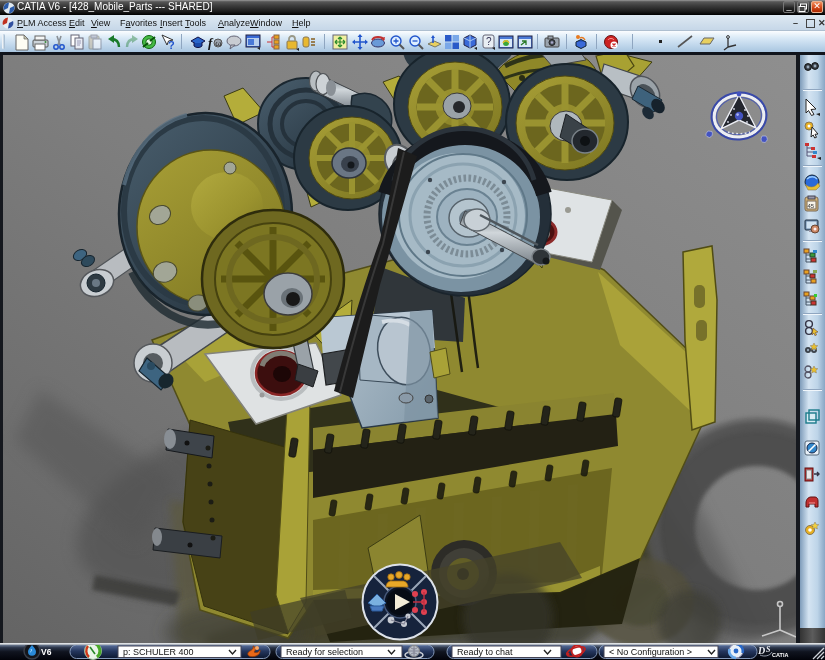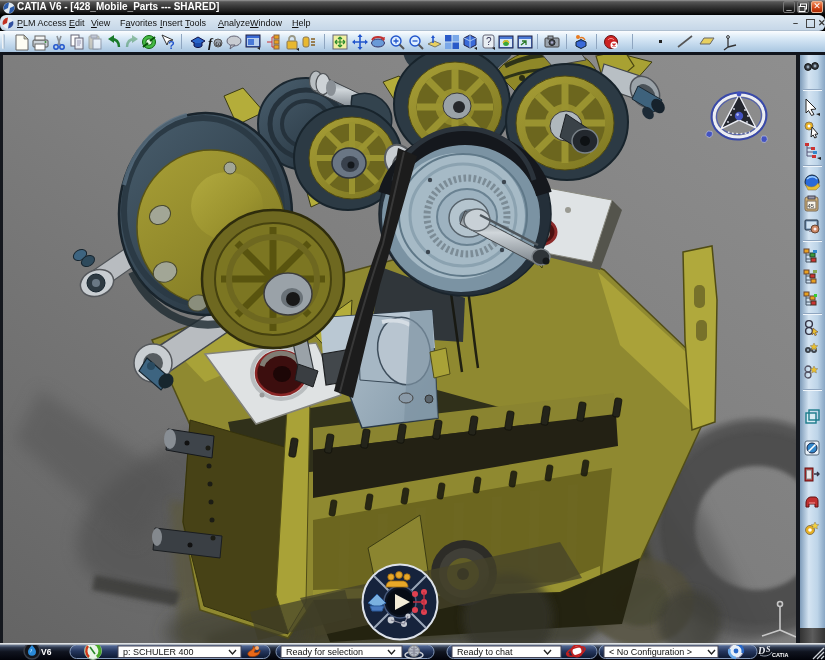--- a/index.html
+++ b/index.html
@@ -1,26 +1,26 @@
 <!DOCTYPE html>
 <html><head><meta charset="utf-8">
 <style>
   html,body{margin:0;padding:0;width:825px;height:660px;overflow:hidden;background:#000;
     font-family:"Liberation Sans",sans-serif;}
   #app{position:absolute;left:0;top:0;width:825px;height:660px;}
   .abs{position:absolute;}
   
   #titlebar{left:0;top:0;width:825px;height:15px;
     background:linear-gradient(180deg,#9a9a9a 0,#565656 12%,#3a3a3a 40%,#1d1d1d 75%,#000 100%);}
-  #titletext{left:17px;top:1px;color:#fff;font-size:10px;font-weight:bold;letter-spacing:0px;}
+  #titletext{left:17px;top:1px;color:#fff;font-size:10px;font-weight:normal;letter-spacing:0px;}
   .tbtn{top:1px;width:12px;height:12px;border-radius:2px;border:1px solid #777;box-sizing:border-box;
     background:linear-gradient(180deg,#6a6a6a,#222 60%,#111);color:#fff;font-size:9px;line-height:9px;text-align:center;}
   #btn-close{background:linear-gradient(180deg,#f09060,#d44818 55%,#a82800);border-color:#e8b090;}
   
-  #menubar{left:0;top:15px;width:825px;height:16px;background:linear-gradient(180deg,#dee9f2,#c6d7e8);border-bottom:1px solid #aebfd0;box-sizing:border-box;border-radius:6px;}
+  #menubar{left:0;top:15px;width:825px;height:16px;background:linear-gradient(180deg,#dee9f2,#c6d7e8);border-bottom:1px solid #aebfd0;box-sizing:border-box;}
   .mi{top:3px;color:#111;font-size:9px;}
   .mbtn{top:3px;color:#333;font-size:9px;font-weight:bold;}
   
   #toolbar{left:0;top:31px;width:825px;height:21px;
     background:linear-gradient(180deg,#fbfdff 0,#dcebf7 30%,#c2d8ec 65%,#a9c6e0 100%);}
   #tbline{left:0;top:52px;width:825px;height:3px;background:#10141c;}
   .grip{left:2px;top:3px;width:3px;height:15px;background:linear-gradient(90deg,#fff,#9ab4cc);border-radius:2px;}
   
   #vp{left:0;top:55px;width:825px;height:590px;}
   #vpborder-l{left:0;top:55px;width:3px;height:590px;background:#15181e;}

